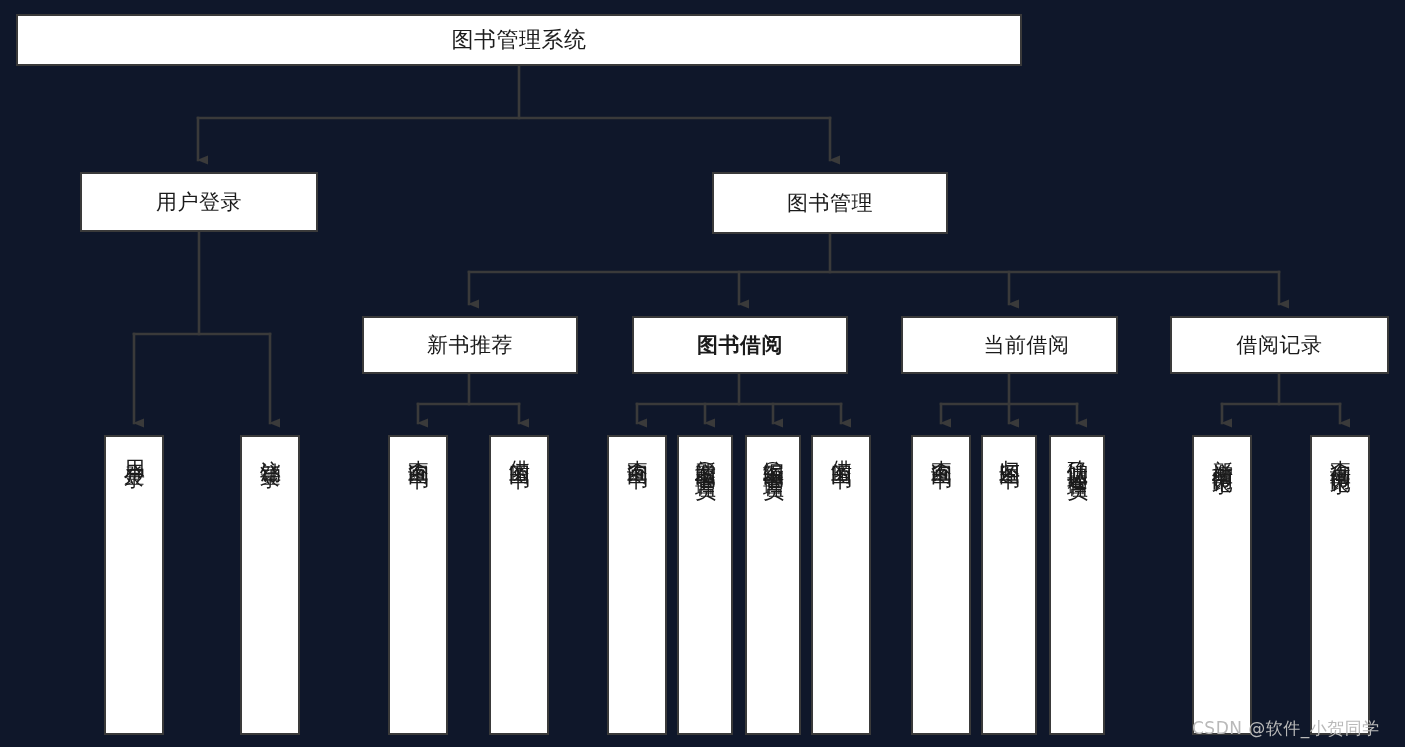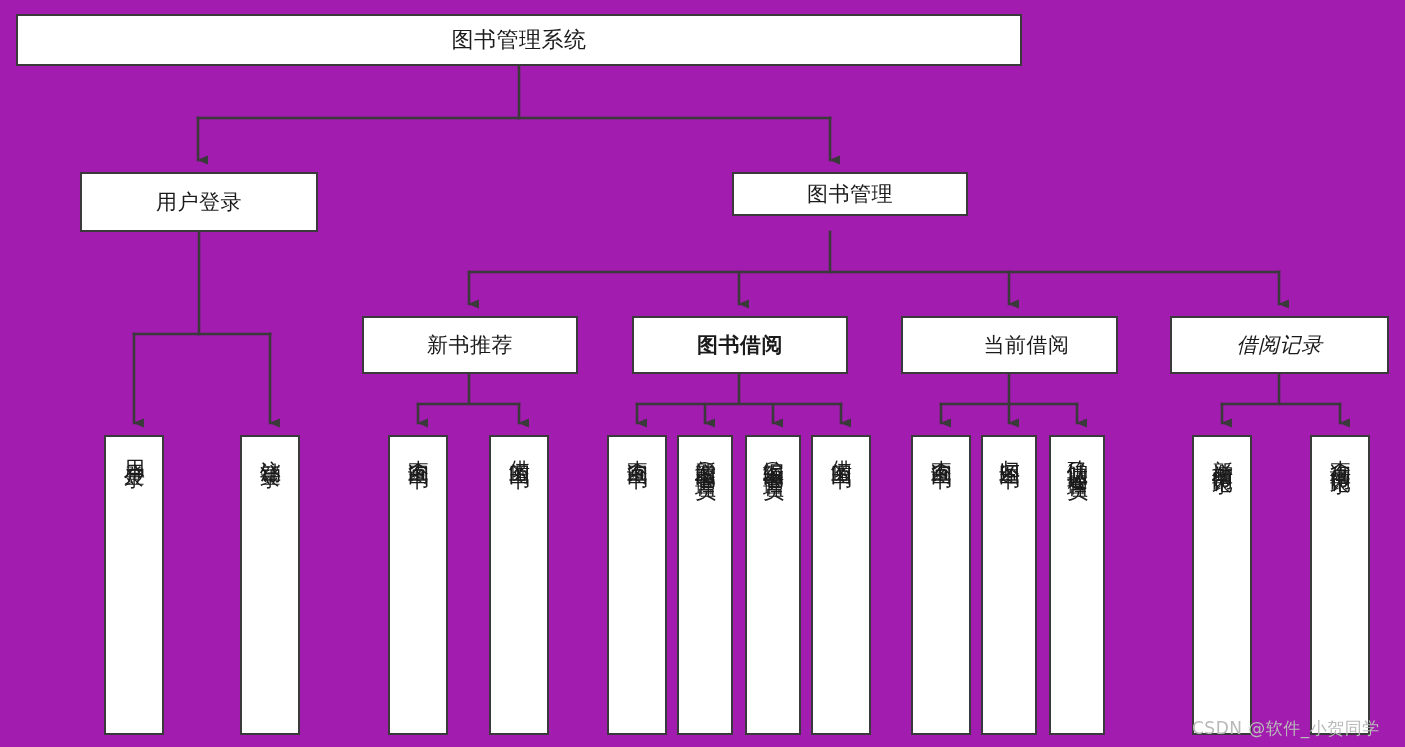--- a/index.html
+++ b/index.html
@@ -8,21 +8,21 @@
     padding: 0;
     background: #ffffff;
   }
   body {
     font-family: "DejaVu Sans", "Liberation Sans", sans-serif;
   }
   #diagram-root {
     position: relative;
     width: 1405px;
     height: 747px;
-    background: #a21caf;
+    background: #0f172a;
     overflow: hidden;
   }
   #edge-layer {
     position: absolute;
     left: 0;
     top: 0;
     width: 1405px;
     height: 747px;
     pointer-events: none;
   }
@@ -123,34 +123,34 @@
     </g>
   </svg>
 
   <div class="node horizontal root" style="left:16px; top:14px; width:1006px; height:52px;">
     <span class="label">图书管理系统</span>
   </div>
 
   <div class="node horizontal" style="left:80px; top:172px; width:238px; height:60px;">
     <span class="label">用户登录</span>
   </div>
-  <div class="node horizontal" style="left:732px; top:172px; width:236px; height:44px;">
+  <div class="node horizontal" style="left:712px; top:172px; width:236px; height:62px;">
     <span class="label">图书管理</span>
   </div>
 
   <div class="node horizontal" style="left:362px; top:316px; width:216px; height:58px;align-items:center;">
     <span class="label">新书推荐</span>
   </div>
   <div class="node horizontal" style="left:632px; top:316px; width:216px; height:58px;font-weight:bold;">
     <span class="label">图书借阅</span>
   </div>
   <div class="node horizontal" style="left:901px; top:316px; width:217px; height:58px;padding-left:34px;">
     <span class="label">当前借阅</span>
   </div>
-  <div class="node horizontal" style="left:1170px; top:316px; width:219px; height:58px;font-style:italic;">
+  <div class="node horizontal" style="left:1170px; top:316px; width:219px; height:58px;">
     <span class="label">借阅记录</span>
   </div>
 
   <div class="node vertical" style="left:104px; top:435px; width:60px; height:300px;">
     <span class="label">用户登录</span>
   </div>
   <div class="node vertical" style="left:240px; top:435px; width:60px; height:300px;">
     <span class="label">注销登录</span>
   </div>
 

